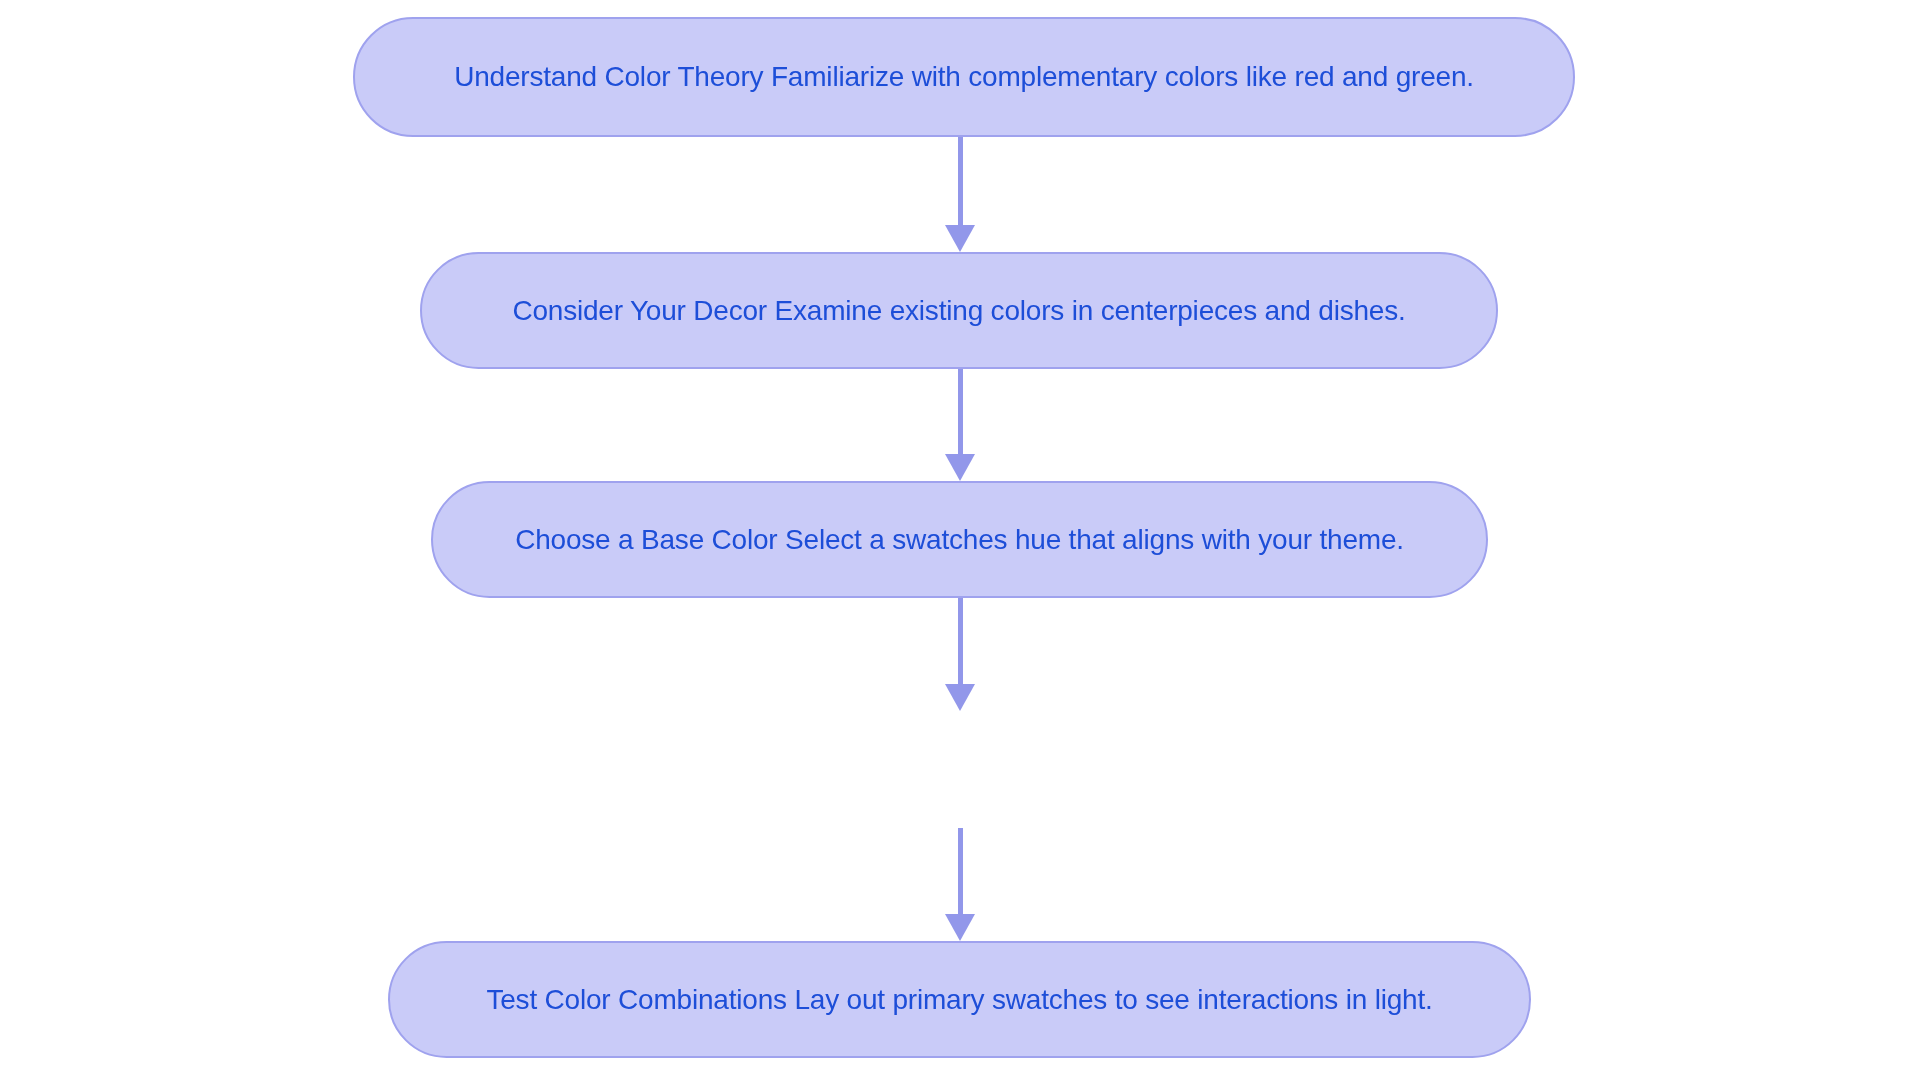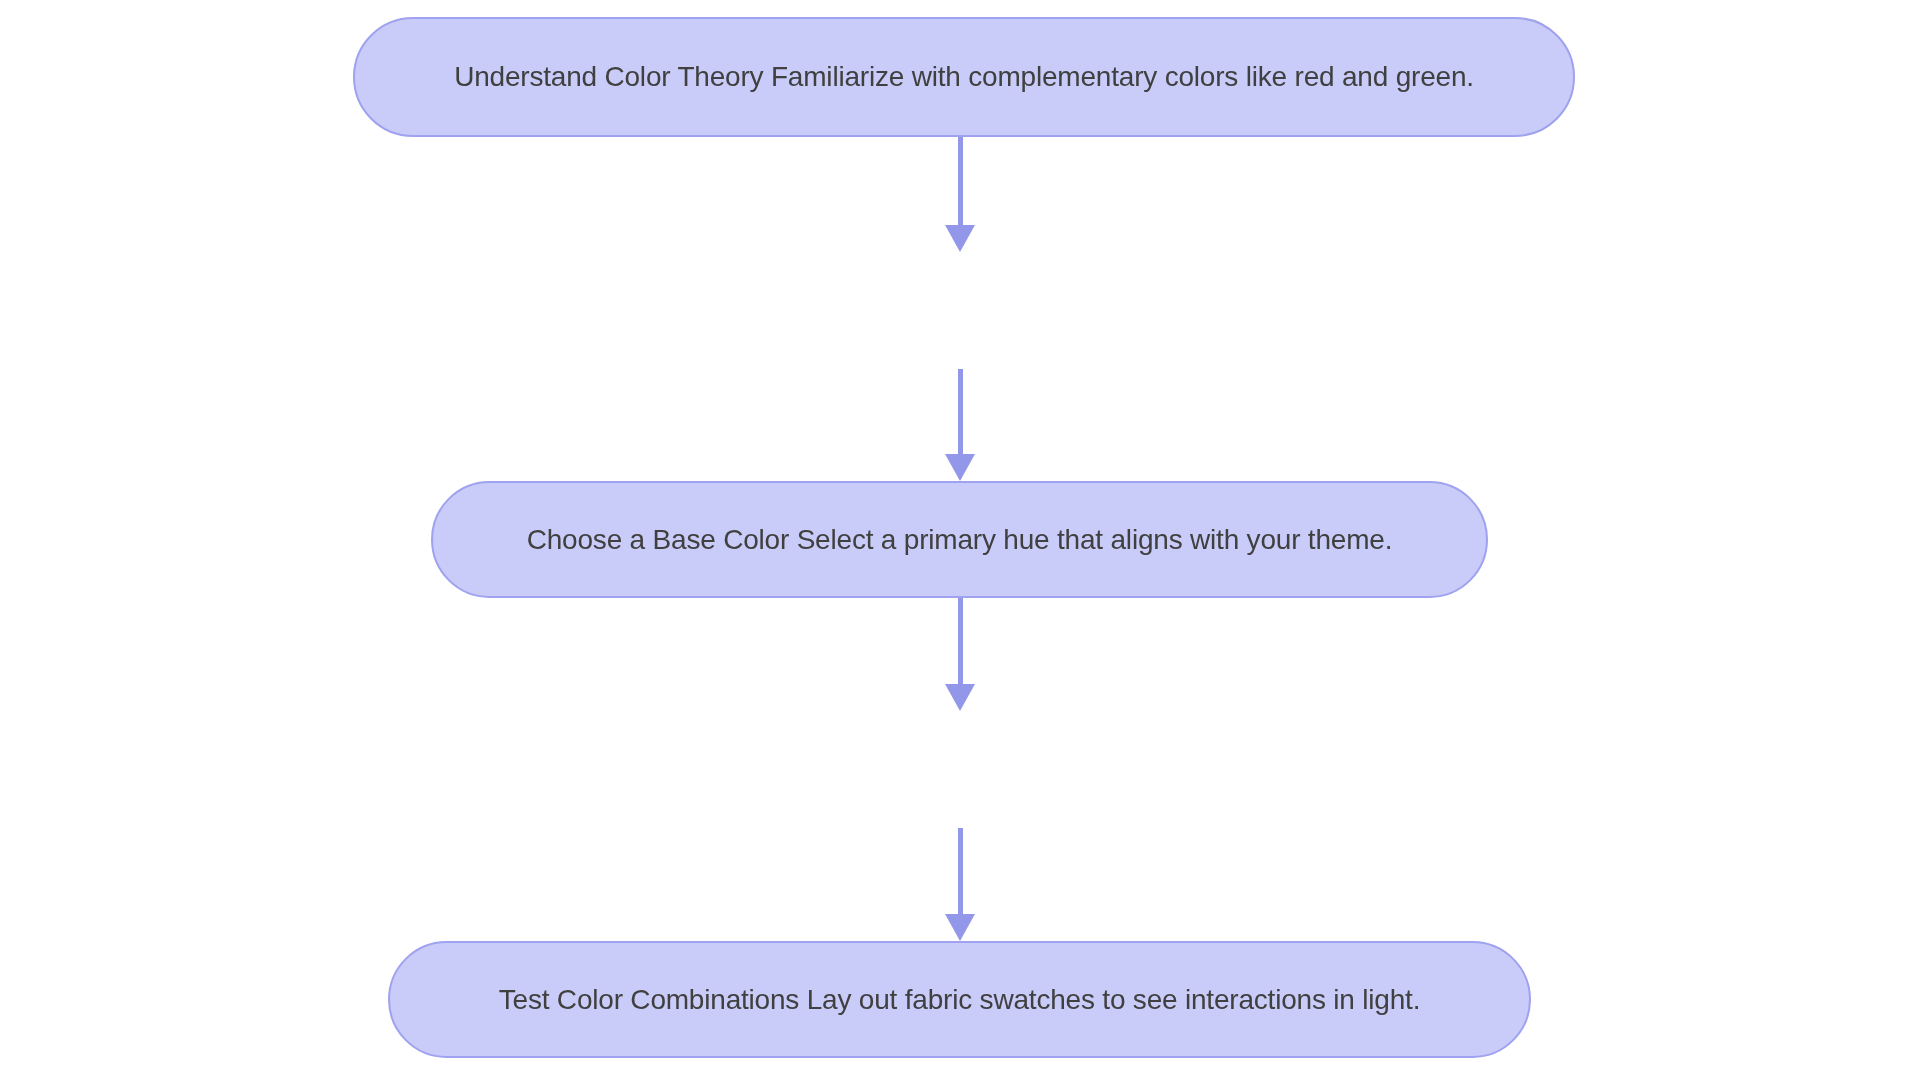--- a/index.html
+++ b/index.html
@@ -19,21 +19,21 @@
     position: absolute;
     box-sizing: border-box;
     background: #c9cbf8;
     border: 2px solid #9fa2ee;
     border-radius: 60px;
     display: flex;
     align-items: center;
     justify-content: center;
   }
   .node-label {
-    color: #404040;
+    color: #1d4ed8;
     font-size: 28px;
     font-weight: 400;
     letter-spacing: -0.2px;
     white-space: nowrap;
     text-align: center;
   }
   .node1 { left: 353px; top: 17px;  width: 1222px; height: 120px; }
   .node2 { left: 420px; top: 252px; width: 1078px; height: 117px; }
   .node3 { left: 431px; top: 481px; width: 1057px; height: 117px; }
   .node4 { left: 422px; top: 711px; width: 1074px; height: 117px; }
@@ -71,38 +71,41 @@
 
   <div class="node node1">
     <span class="node-label">Understand Color Theory Familiarize with complementary colors like red and green.</span>
   </div>
 
   <div class="arrow arrow1">
     <div class="arrow-line"></div>
     <div class="arrow-head"></div>
   </div>
 
+  <div class="node node2">
+    <span class="node-label">Consider Your Decor Examine existing colors in centerpieces and dishes.</span>
+  </div>
 
   <div class="arrow arrow2">
     <div class="arrow-line"></div>
     <div class="arrow-head"></div>
   </div>
 
   <div class="node node3">
-    <span class="node-label">Choose a Base Color Select a primary hue that aligns with your theme.</span>
+    <span class="node-label">Choose a Base Color Select a swatches hue that aligns with your theme.</span>
   </div>
 
   <div class="arrow arrow3">
     <div class="arrow-line"></div>
     <div class="arrow-head"></div>
   </div>
 
 
   <div class="arrow arrow4">
     <div class="arrow-line"></div>
     <div class="arrow-head"></div>
   </div>
 
   <div class="node node5">
-    <span class="node-label">Test Color Combinations Lay out fabric swatches to see interactions in light.</span>
+    <span class="node-label">Test Color Combinations Lay out primary swatches to see interactions in light.</span>
   </div>
 
 </div>
 
 </body></html>

